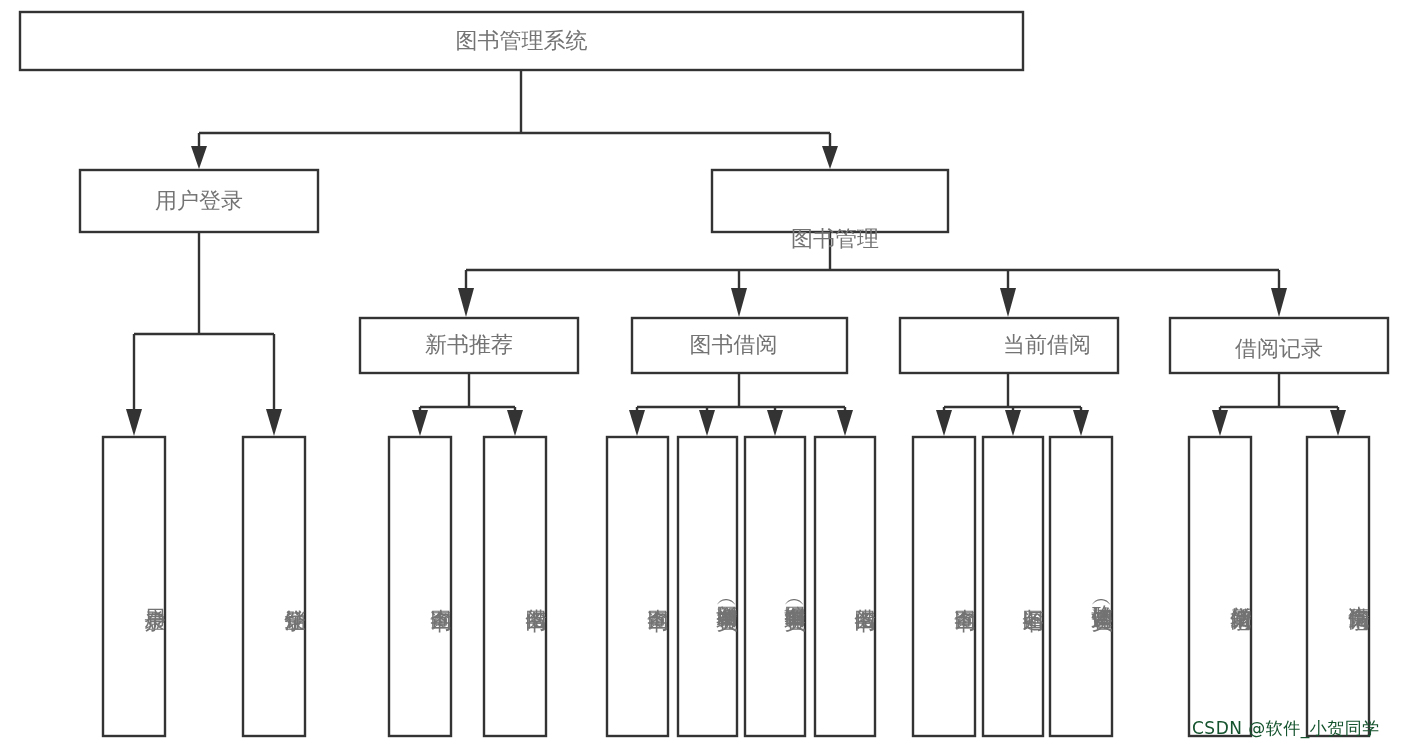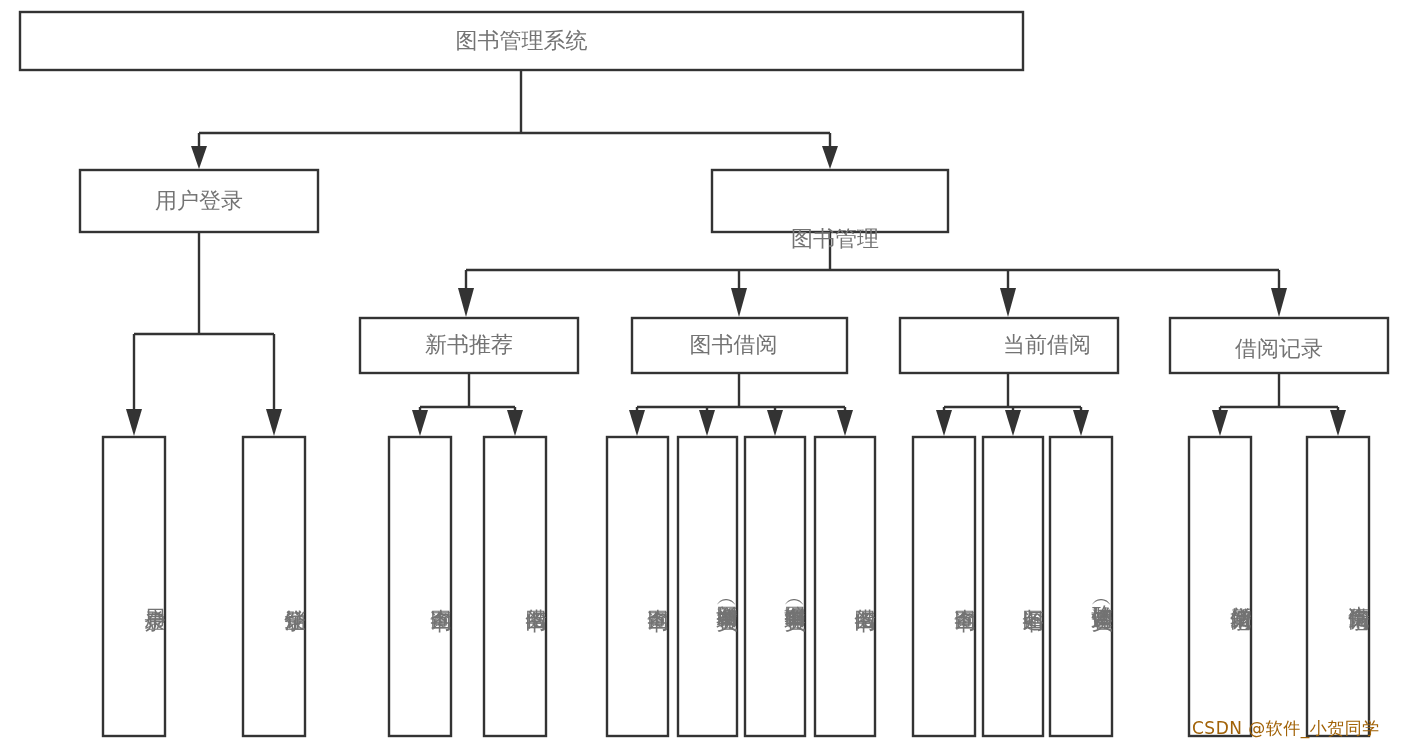--- a/index.html
+++ b/index.html
@@ -59,21 +59,21 @@
     font-size: 21px;
     letter-spacing: 1px;
     align-items: flex-start;
     justify-content: center;
     padding-top: 8px;
     box-sizing: border-box;
   }
   .watermark {
     position: absolute;
     font-size: 17px;
-    color: #a16207;
+    color: #14532d;
     font-family: "DejaVu Sans", "Liberation Sans", sans-serif;
     white-space: nowrap;
     letter-spacing: 0.5px;
   }
 </style>
 </head>
 <body>
 
 <div id="canvas">
 

